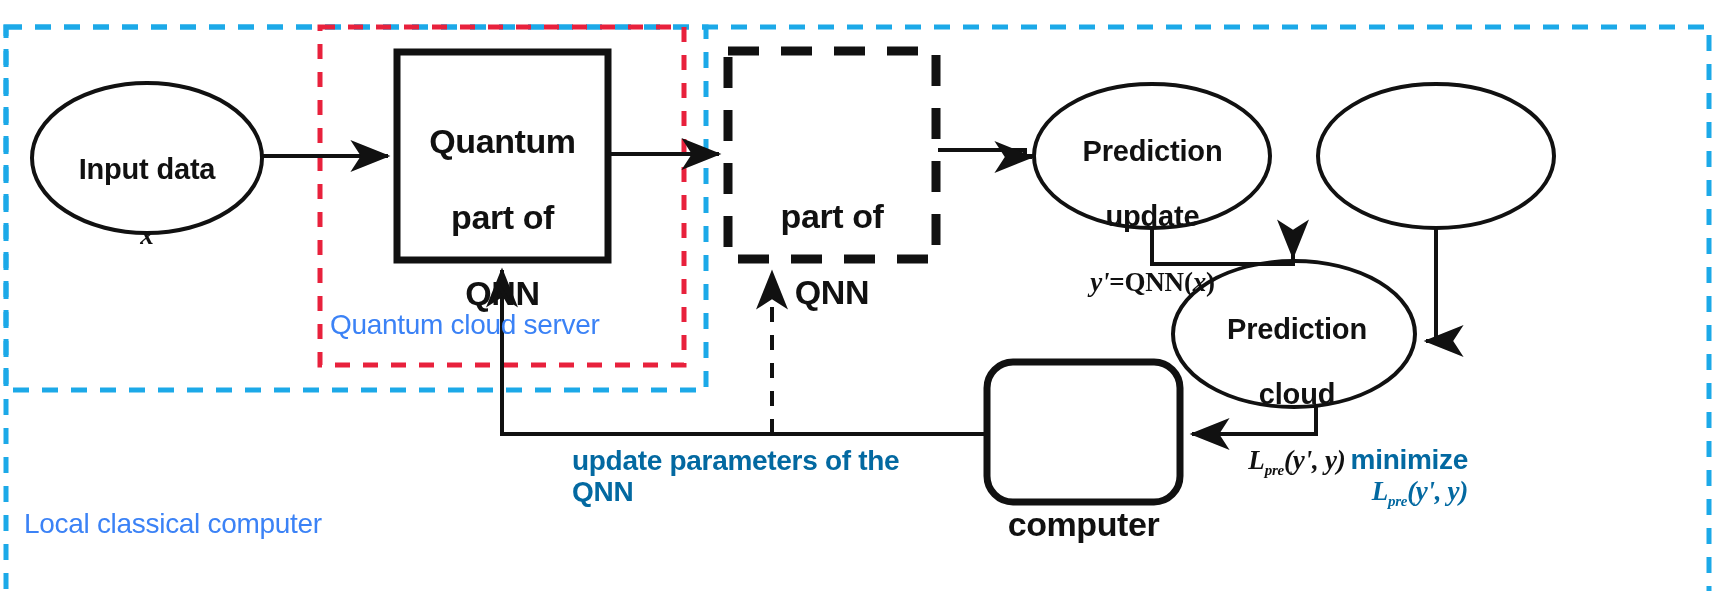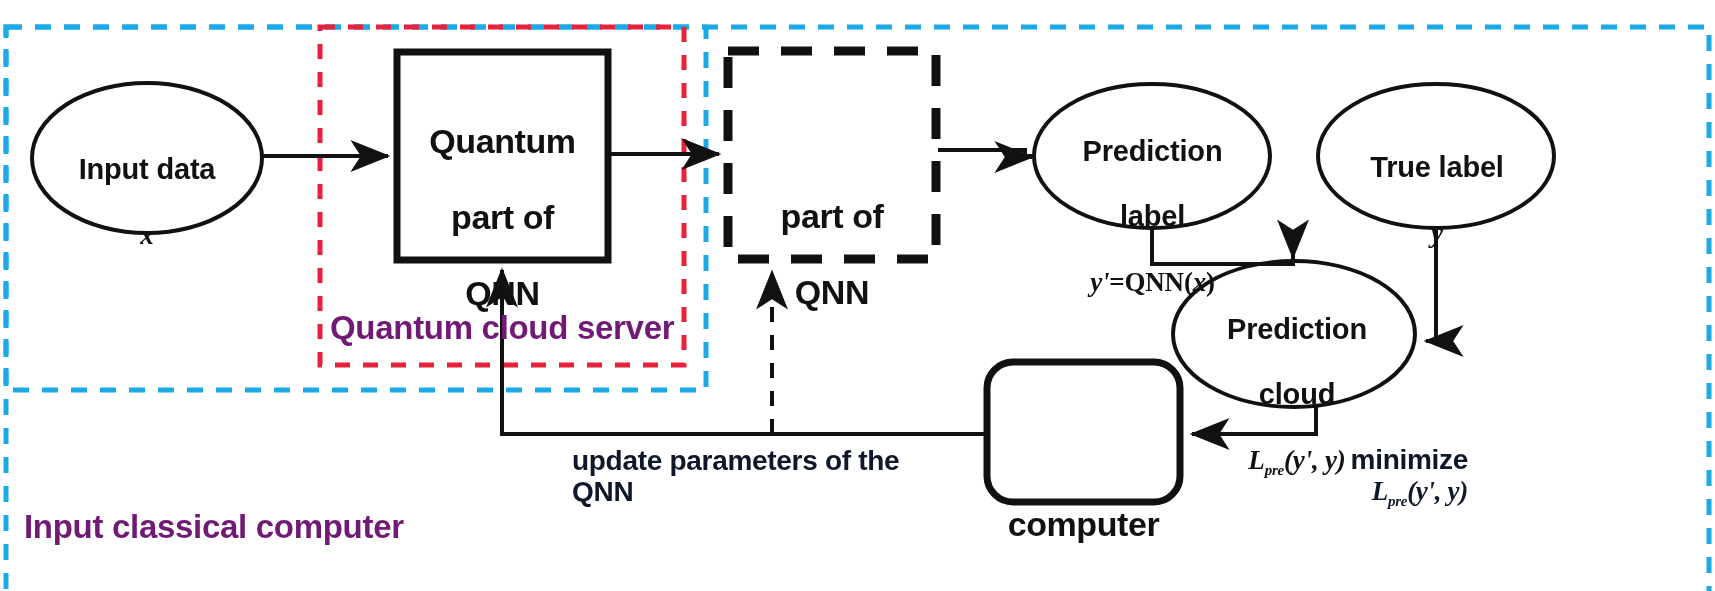--- a/index.html
+++ b/index.html
@@ -50,31 +50,31 @@
   }
   .math-sub {
     font-size: 15px;
     font-style: italic;
   }
   .math-up {
     font-style: normal;
   }
   .zone-label {
     position: absolute;
-    font-weight: bold;
-    font-size: 33px;
-    color: #701a75;
+    font-weight: normal;
+    font-size: 28px;
+    color: #3b82f6;
     letter-spacing: -0.3px;
     white-space: nowrap;
   }
   .edge-label {
     position: absolute;
     font-weight: bold;
     font-size: 28px;
-    color: #0f172a;
+    color: #0369a1;
     line-height: 1.1;
     letter-spacing: -0.3px;
   }
   .edge-label.r {
     text-align: right;
   }
 </style>
 </head>
 <body>
 
@@ -142,43 +142,39 @@
   </div>
 
   <div class="lbl box-title" style="left:723px; top:62px; width:218px;">
     <br>
     <span>part of</span><br>
     <span>QNN</span>
   </div>
 
   <div class="lbl node-title" style="left:1040px; top:82px; width:225px;">
     <span>Prediction</span><br>
-    <span>label</span><br>
+    <span>update</span><br>
     <span class="math"><span>y'</span><span class="math-up">=QNN(</span><span>x</span><span class="math-up">)</span></span>
   </div>
 
-  <div class="lbl node-title" style="left:1326px; top:98px; width:222px;">
-    <span>True label</span><br>
-    <span class="math">y</span>
-  </div>
 
   <div class="lbl node-title" style="left:1182px; top:260px; width:230px;">
     <span>Prediction</span><br>
     <span>cloud</span><br>
     <span class="math"><span>L</span><sub class="math-sub">pre</sub><span>(y', y)</span></span>
   </div>
 
   <div class="lbl box-title" style="left:987px; top:370px; width:193px;">
     <br>
     <span>computer</span>
   </div>
 
   <div class="zone-label" style="left:330px; top:288px;">Quantum cloud server</div>
 
-  <div class="zone-label" style="left:24px; top:487px;">Input classical computer</div>
+  <div class="zone-label" style="left:24px; top:487px;">Local classical computer</div>
 
   <div class="edge-label" style="left:572px; top:425px; width:390px;">update parameters of the
 QNN</div>
 
   <div class="edge-label r" style="left:1208px; top:424px; width:260px;">
     <span>minimize</span><br>
     <span class="math"><span>L</span><sub class="math-sub">pre</sub><span>(y', y)</span></span>
   </div>
 
 </div>

